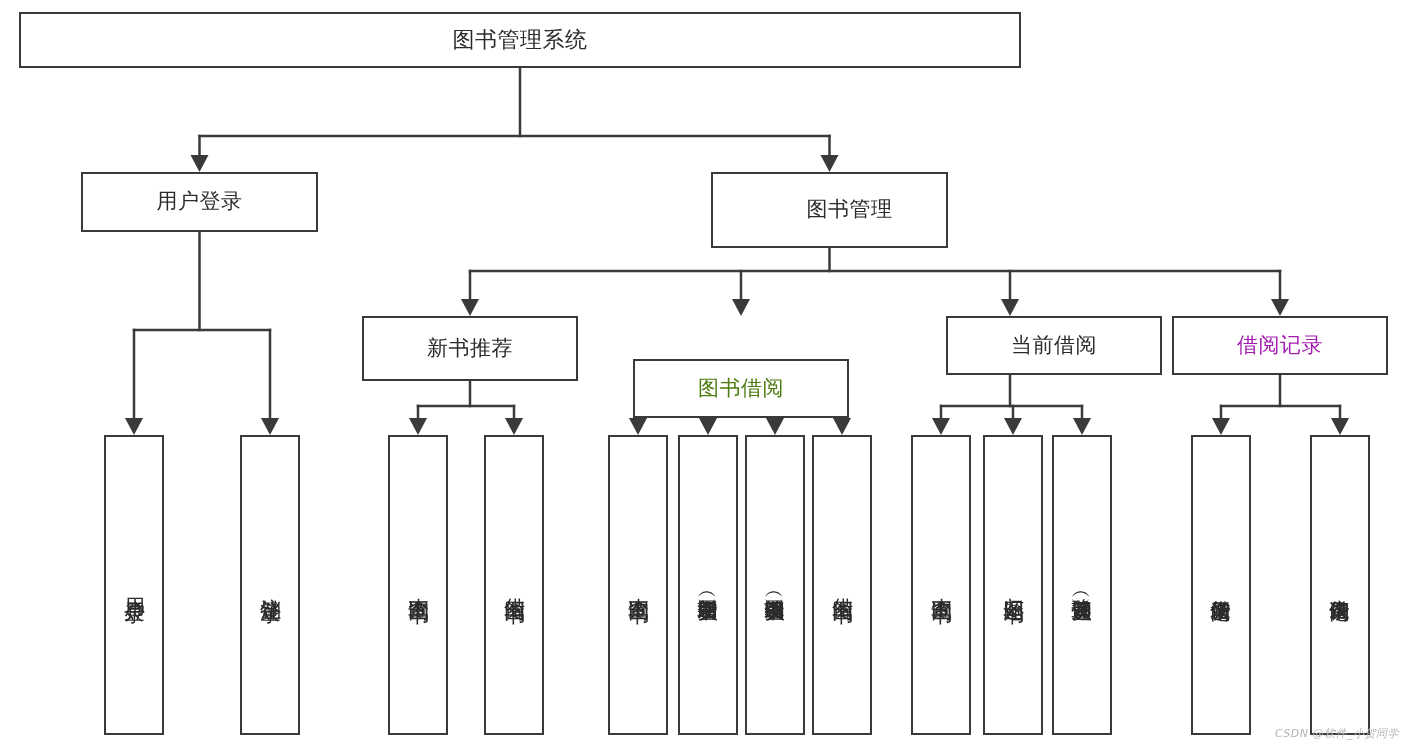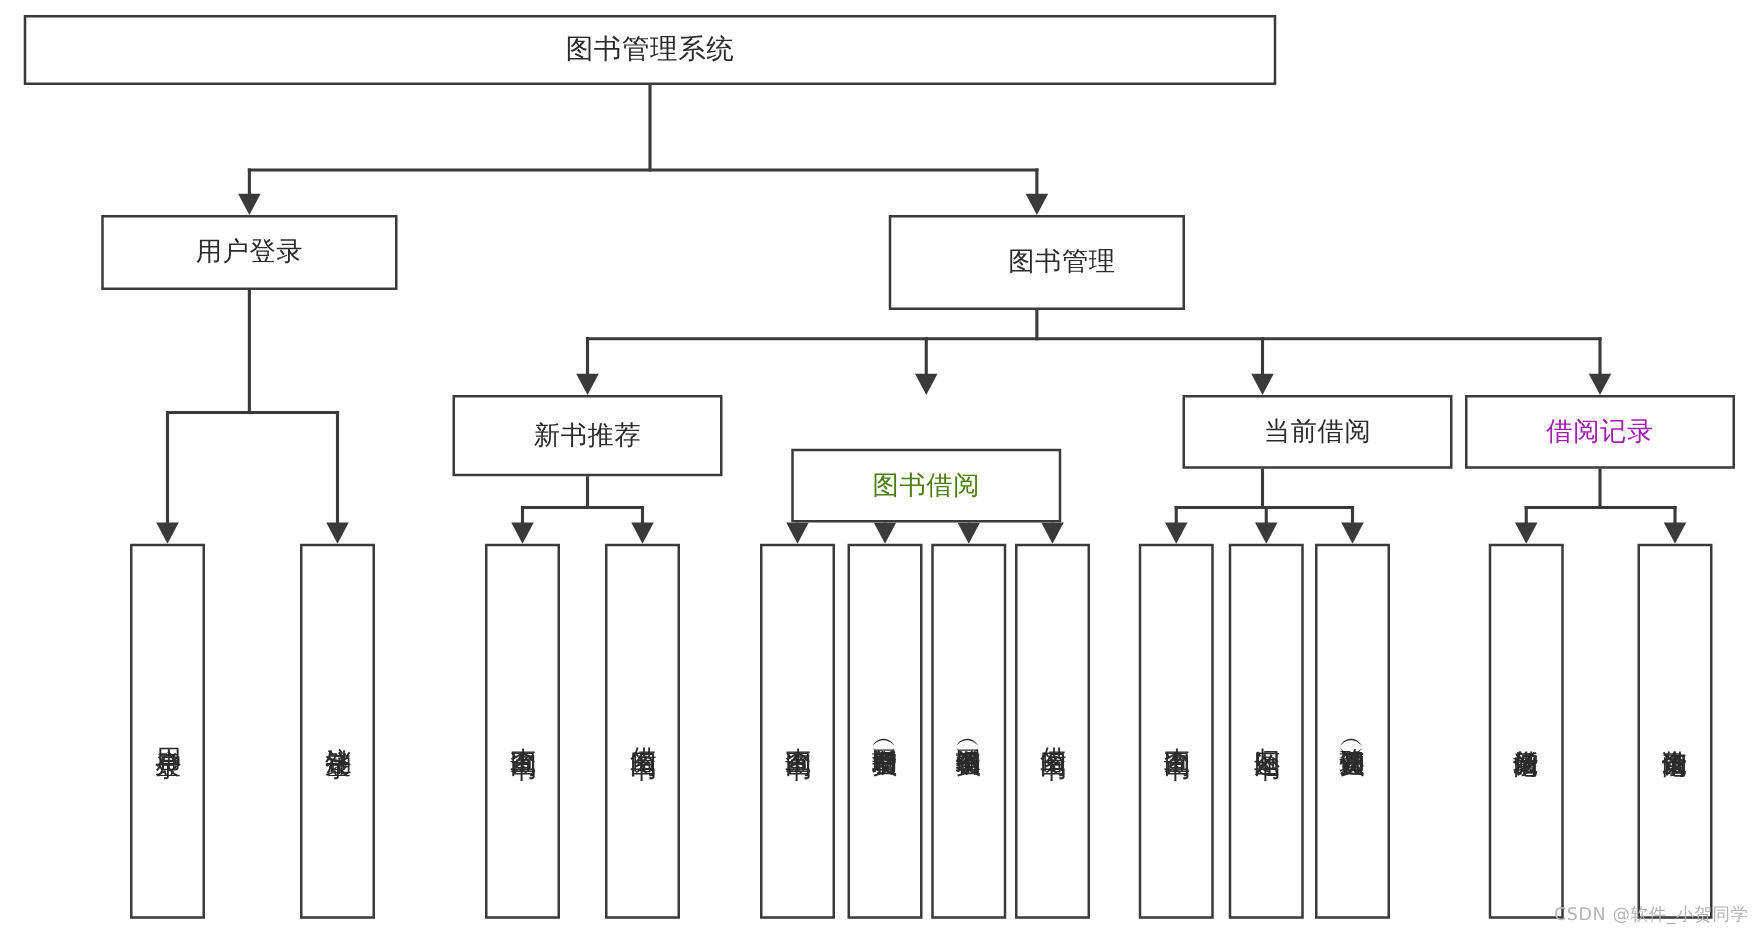--- a/index.html
+++ b/index.html
@@ -67,25 +67,26 @@
     overflow: visible;
   }
   .node.v.tall .node-label {
     font-size: 20px;
     letter-spacing: 0.5px;
   }
   #watermark {
     position: absolute;
     right: 6px;
     bottom: 6px;
-    font-size: 14px;
+    font-size: 11px;
     color: #b4b4b4;
     letter-spacing: 0.5px;
     z-index: 5;
     white-space: nowrap;
+    font-style: italic;
   }
 </style>
 </head>
 <body>
 
 <div id="diagram-root">
 
   <svg id="edge-layer" viewBox="0 0 1405 747" xmlns="http://www.w3.org/2000/svg">
       <line x1="520" y1="68" x2="520" y2="136" stroke="#3a3a3a" stroke-width="2.5" stroke-linecap="square"></line>
       <line x1="199.5" y1="136" x2="829.5" y2="136" stroke="#3a3a3a" stroke-width="2.5" stroke-linecap="square"></line>

